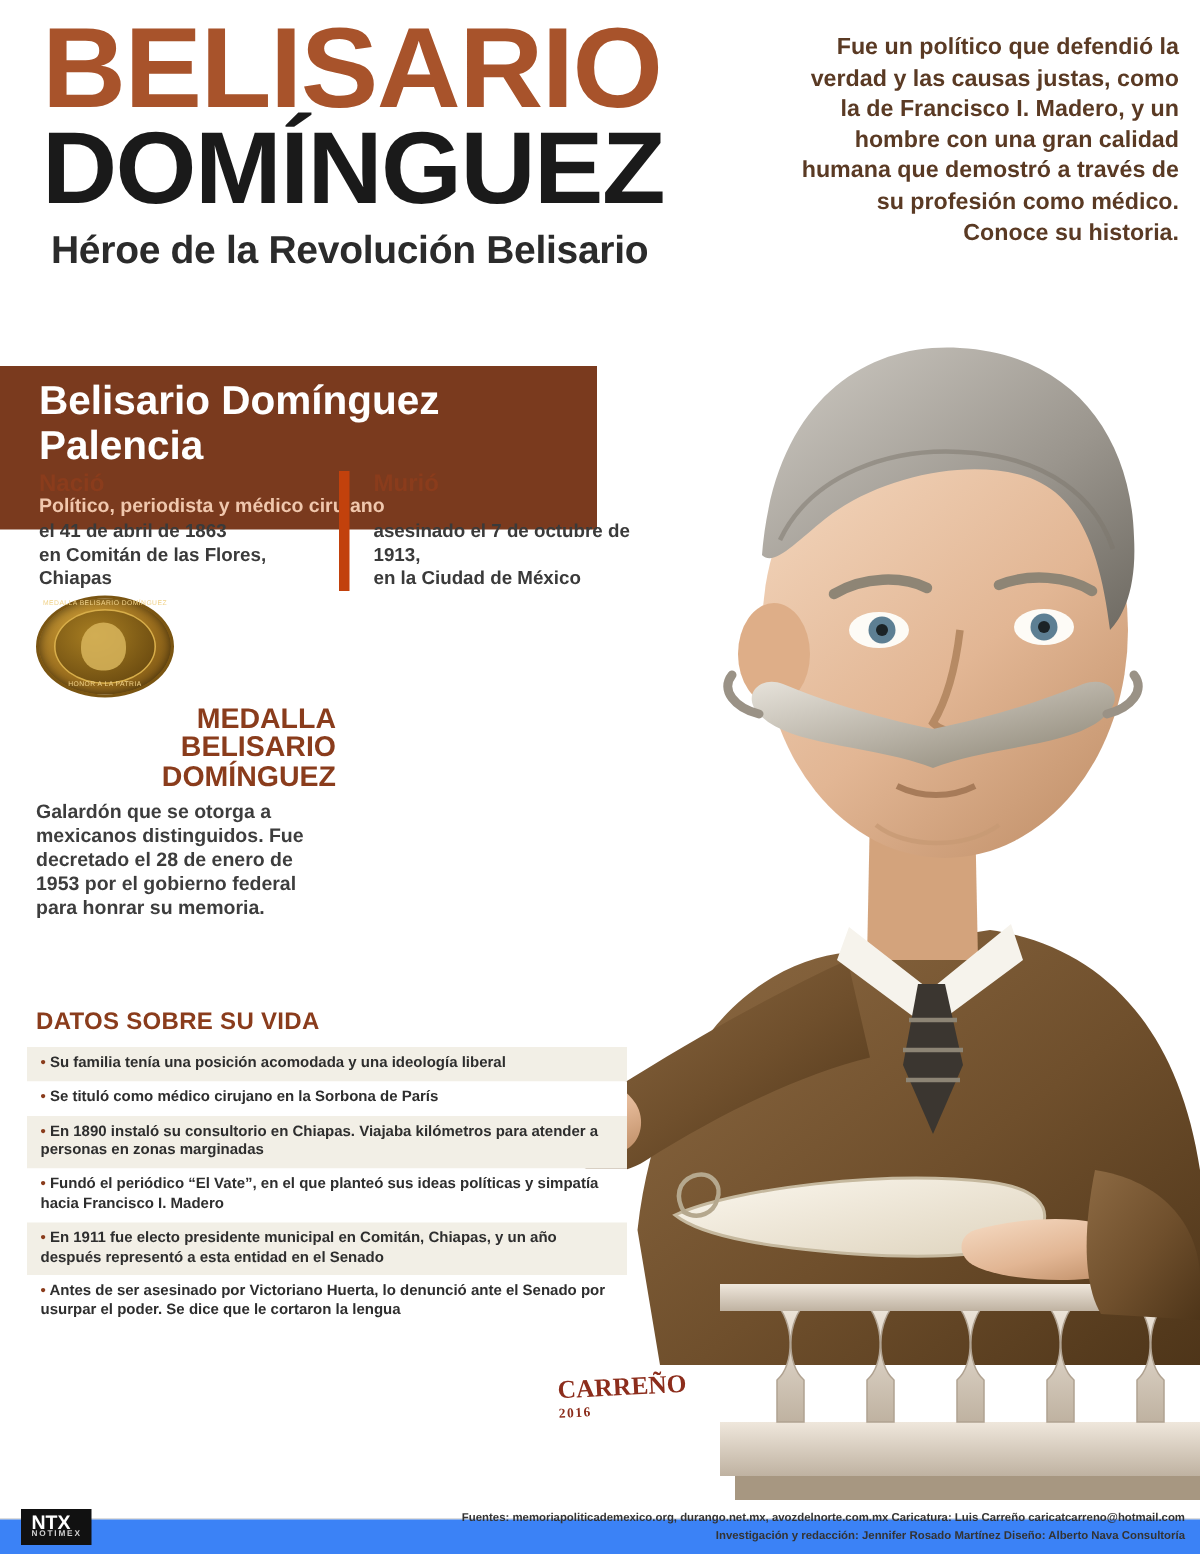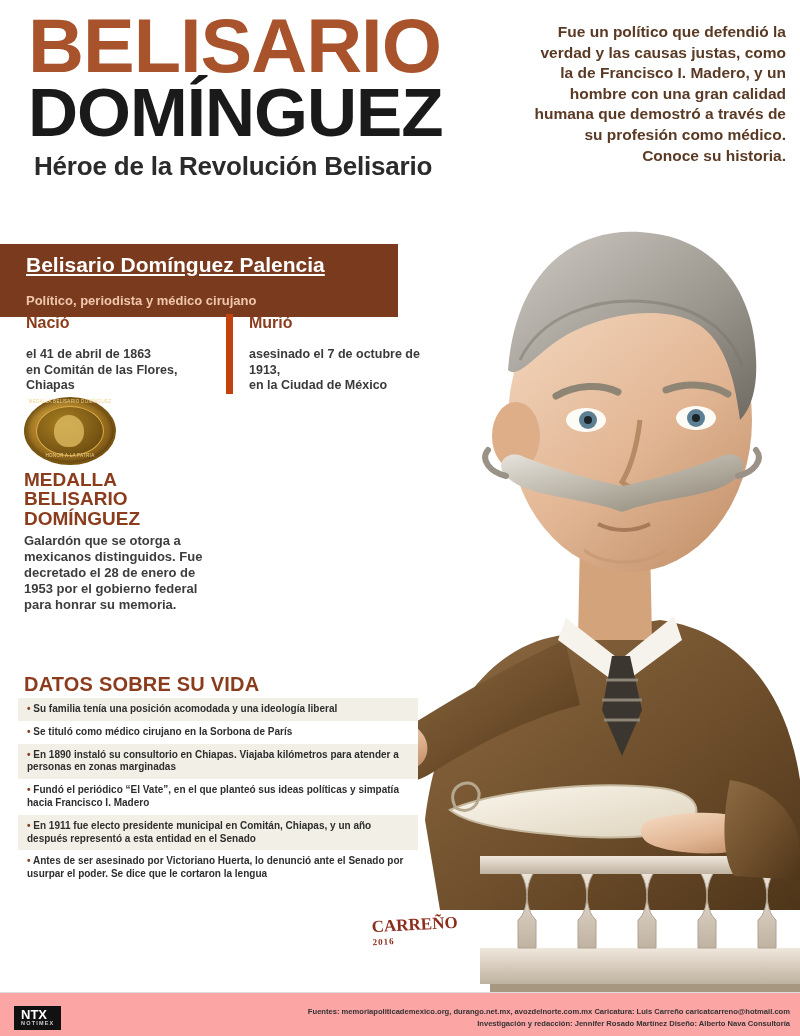--- a/index.html
+++ b/index.html
@@ -67,21 +67,21 @@
   
   .namebar {
     position: absolute;
     left: 0; top: 244px;
     width: 398px;
     background: #7a3a1e;
     color: #ffffff;
     padding: 9px 14px 9px 26px;
   }
   .namebar .n1 {
-    font-size: 21px; font-weight: 700; line-height: 1.1; text-decoration: underline;
+    font-size: 27px; font-weight: 700; line-height: 1.1;
   }
   .namebar .n2 {
     font-size: 13px; font-weight: 700; color: #f0c7ad; margin-top: 17px;
   }
 
   
   .bd {
     position: absolute;
     top: 314px; left: 26px;
     width: 430px;
@@ -122,31 +122,31 @@
     text-align: center; font-size: 4.5px; color: #f0d28a; letter-spacing: .3px;
   }
   .medal .ring-text.bot { top: 56px; }
 
   .medal-block {
     position: absolute;
     left: 24px; top: 470px;
     width: 200px;
   }
   .medal-title {
-    font-size: 19px; font-weight: 700; color: #8a3c1c; line-height: 1.02;
+    font-size: 19px; font-weight: 700; color: #8a3c1c; line-height: 1.02; text-align: right;
   }
   .medal-text {
     font-size: 13px; font-weight: 700; color: #3d3d3d; line-height: 1.22; margin-top: 5px;
   }
 
   
   .datos-h {
     position: absolute;
     left: 24px; top: 673px;
-    font-size: 20px; font-weight: 700; color: #8a3c1c; letter-spacing: .2px;
+    font-size: 16px; font-weight: 700; color: #8a3c1c; letter-spacing: .2px;
   }
   .datos {
     position: absolute;
     left: 18px; top: 698px;
     width: 400px;
   }
   .datos li {
     list-style: none;
     font-size: 10px;
     font-weight: 700;
@@ -166,22 +166,22 @@
     font-family: "Liberation Serif", serif;
     font-size: 17px; color: #8c2d1c; font-weight: 700;
     transform: rotate(-3deg);
   }
   .signature small { display:block; font-size: 9px; letter-spacing: 1px; }
 
   
   .footer {
     position: absolute;
     left: 0; bottom: 0;
-    width: 800px; height: 44px;
-    background: #fca5a5;
+    width: 800px; height: 24px;
+    background: #3b82f6;
     border-top: 1px solid #ddd;
   }
   .ntx {
     position: absolute; left: 14px; bottom: 6px;
     background: #111; color: #fff; font-size: 13px; font-weight: 700;
     padding: 2px 7px 3px 7px; line-height: 1.05;
   }
   .ntx small { display: block; font-size: 5.5px; letter-spacing: 1.2px; color: #cfcfcf; }
   .credits {
     position: absolute; right: 10px; bottom: 7px;

